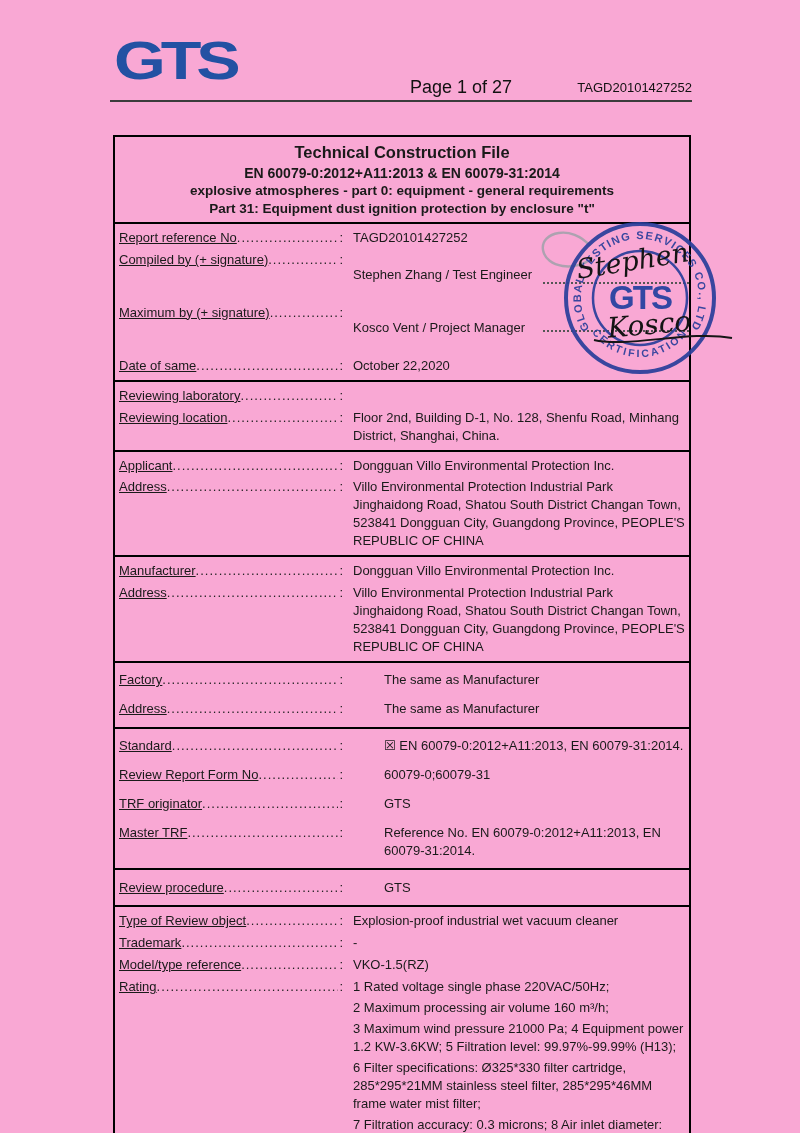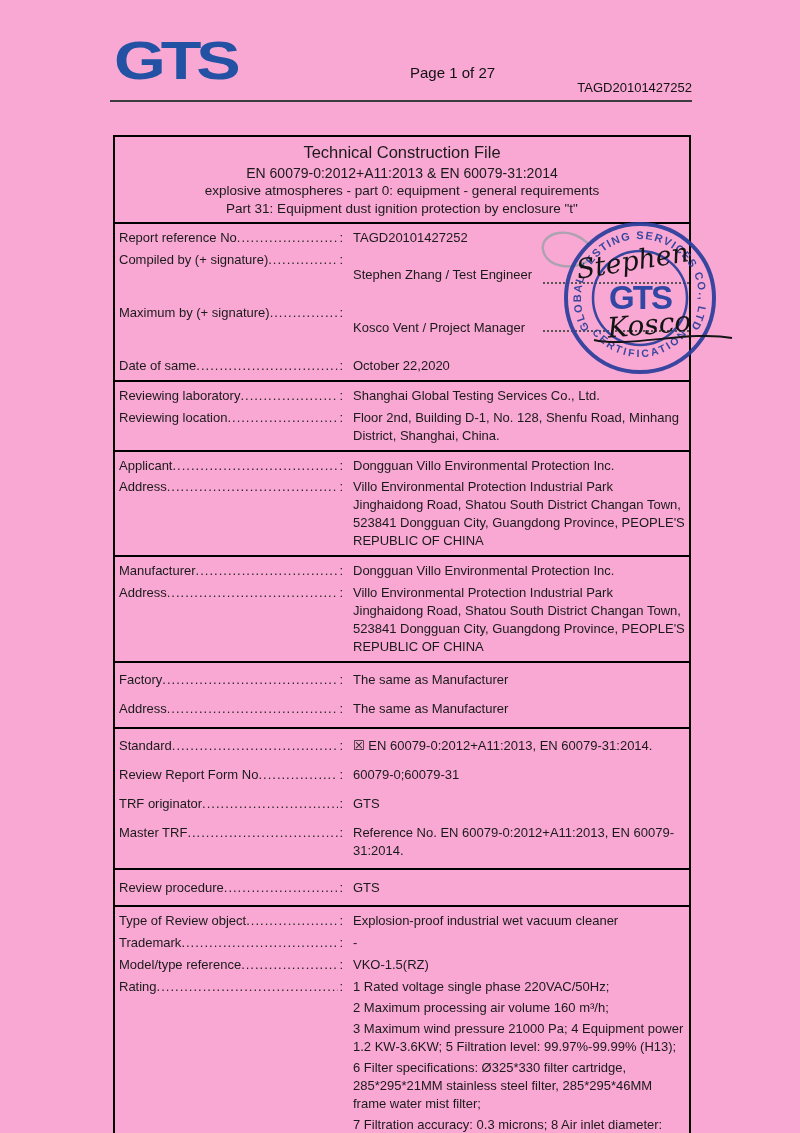--- a/index.html
+++ b/index.html
@@ -8,48 +8,48 @@
     font-family:"Liberation Sans","DejaVu Sans",sans-serif;color:#1a1a1a;
     overflow:hidden;
   }
   
   .hdr{position:absolute;left:110px;top:28px;width:582px;height:72px;}
   .logo{
     position:absolute;left:4px;top:6px;
     font-size:52px;font-weight:bold;line-height:1;letter-spacing:-4px;
     transform:scale(1.28,1.02);transform-origin:left top;
   }
-  .page-ind{position:absolute;left:300px;bottom:19px;font-size:15px;color:#111;}
+  .page-ind{position:absolute;left:300px;bottom:2px;font-size:18px;color:#111;}
   .doc-num{position:absolute;right:0;bottom:5px;font-size:13px;color:#111;}
   .hdr-rule{position:absolute;left:110px;top:100px;width:582px;border-top:2px solid #3c3c3c;}
 
   
   .doc-table{
     position:absolute;left:113px;top:135px;width:578px;
     border:2px solid #000;box-sizing:border-box;
     font-size:13px;background:transparent;z-index:1;
   }
   .section{border-top:2px solid #000;padding:3px 4px;}
-  .title-block{border-top:none;text-align:center;font-weight:normal;padding:5px 2px 4px 2px;line-height:1.32;}
+  .title-block{border-top:none;text-align:center;font-weight:bold;padding:5px 2px 4px 2px;line-height:1.32;}
   .t1{font-size:16.5px;}
   .t2{font-size:14px;}
   .t3,.t4{font-size:13.5px;}
 
   .row{display:flex;padding:2px 0;align-items:flex-start;}
   .lbl{display:flex;width:224px;flex-shrink:0;line-height:1.38;}
-  .lbl-t{white-space:nowrap;}
+  .lbl-t{white-space:nowrap;text-decoration:underline;}
   .dots{flex:1;overflow:hidden;white-space:nowrap;min-width:6px;}
   .dots::after{content:"......................................................................";letter-spacing:1px;color:#222;}
   .colon{padding-left:1px;}
   .val{flex:1;padding-left:10px;line-height:1.38;}
   .val-line{margin:0 0 3px 0;}
   .val-line:last-child{margin-bottom:0;}
   .row.tall{min-height:49px;}
   .row.tall .val{padding-top:15px;}
-  .row.roomy{padding:5.5px 0;}
+  .row.roomy{padding:5.5px 0;gap:31px;}
 
   
   .sig-line{position:absolute;width:146px;border-bottom:2px dotted #555;z-index:0;}
   .sig-line.l1{left:428px;top:145px;}
   .sig-line.l2{left:428px;top:193px;}
 
   
   .stamp{position:absolute;left:532px;top:216px;z-index:5;}
   .ring-text{font-family:"Liberation Sans","DejaVu Sans",sans-serif;font-weight:bold;font-size:11px;letter-spacing:1.4px;}
   .ring-text.small{font-size:10.5px;letter-spacing:2.4px;}
@@ -119,23 +119,20 @@
               <div class="val-line">October 22,2020</div>
             </div>
           </div>
         </div>
         <div class="section">
           <div class="row">
             <div class="lbl">
               <span class="lbl-t">Reviewing laboratory</span>
               <span class="dots"></span>
               <span class="colon">:</span>
-            </div>
-            <div class="val">
-              <div class="val-line">Shanghai Global Testing Services Co., Ltd.</div>
             </div>
           </div>
           <div class="row">
             <div class="lbl">
               <span class="lbl-t">Reviewing location</span>
               <span class="dots"></span>
               <span class="colon">:</span>
             </div>
             <div class="val">
               <div class="val-line">Floor 2nd, Building D-1, No. 128, Shenfu Road, Minhang District, Shanghai, China.</div>

